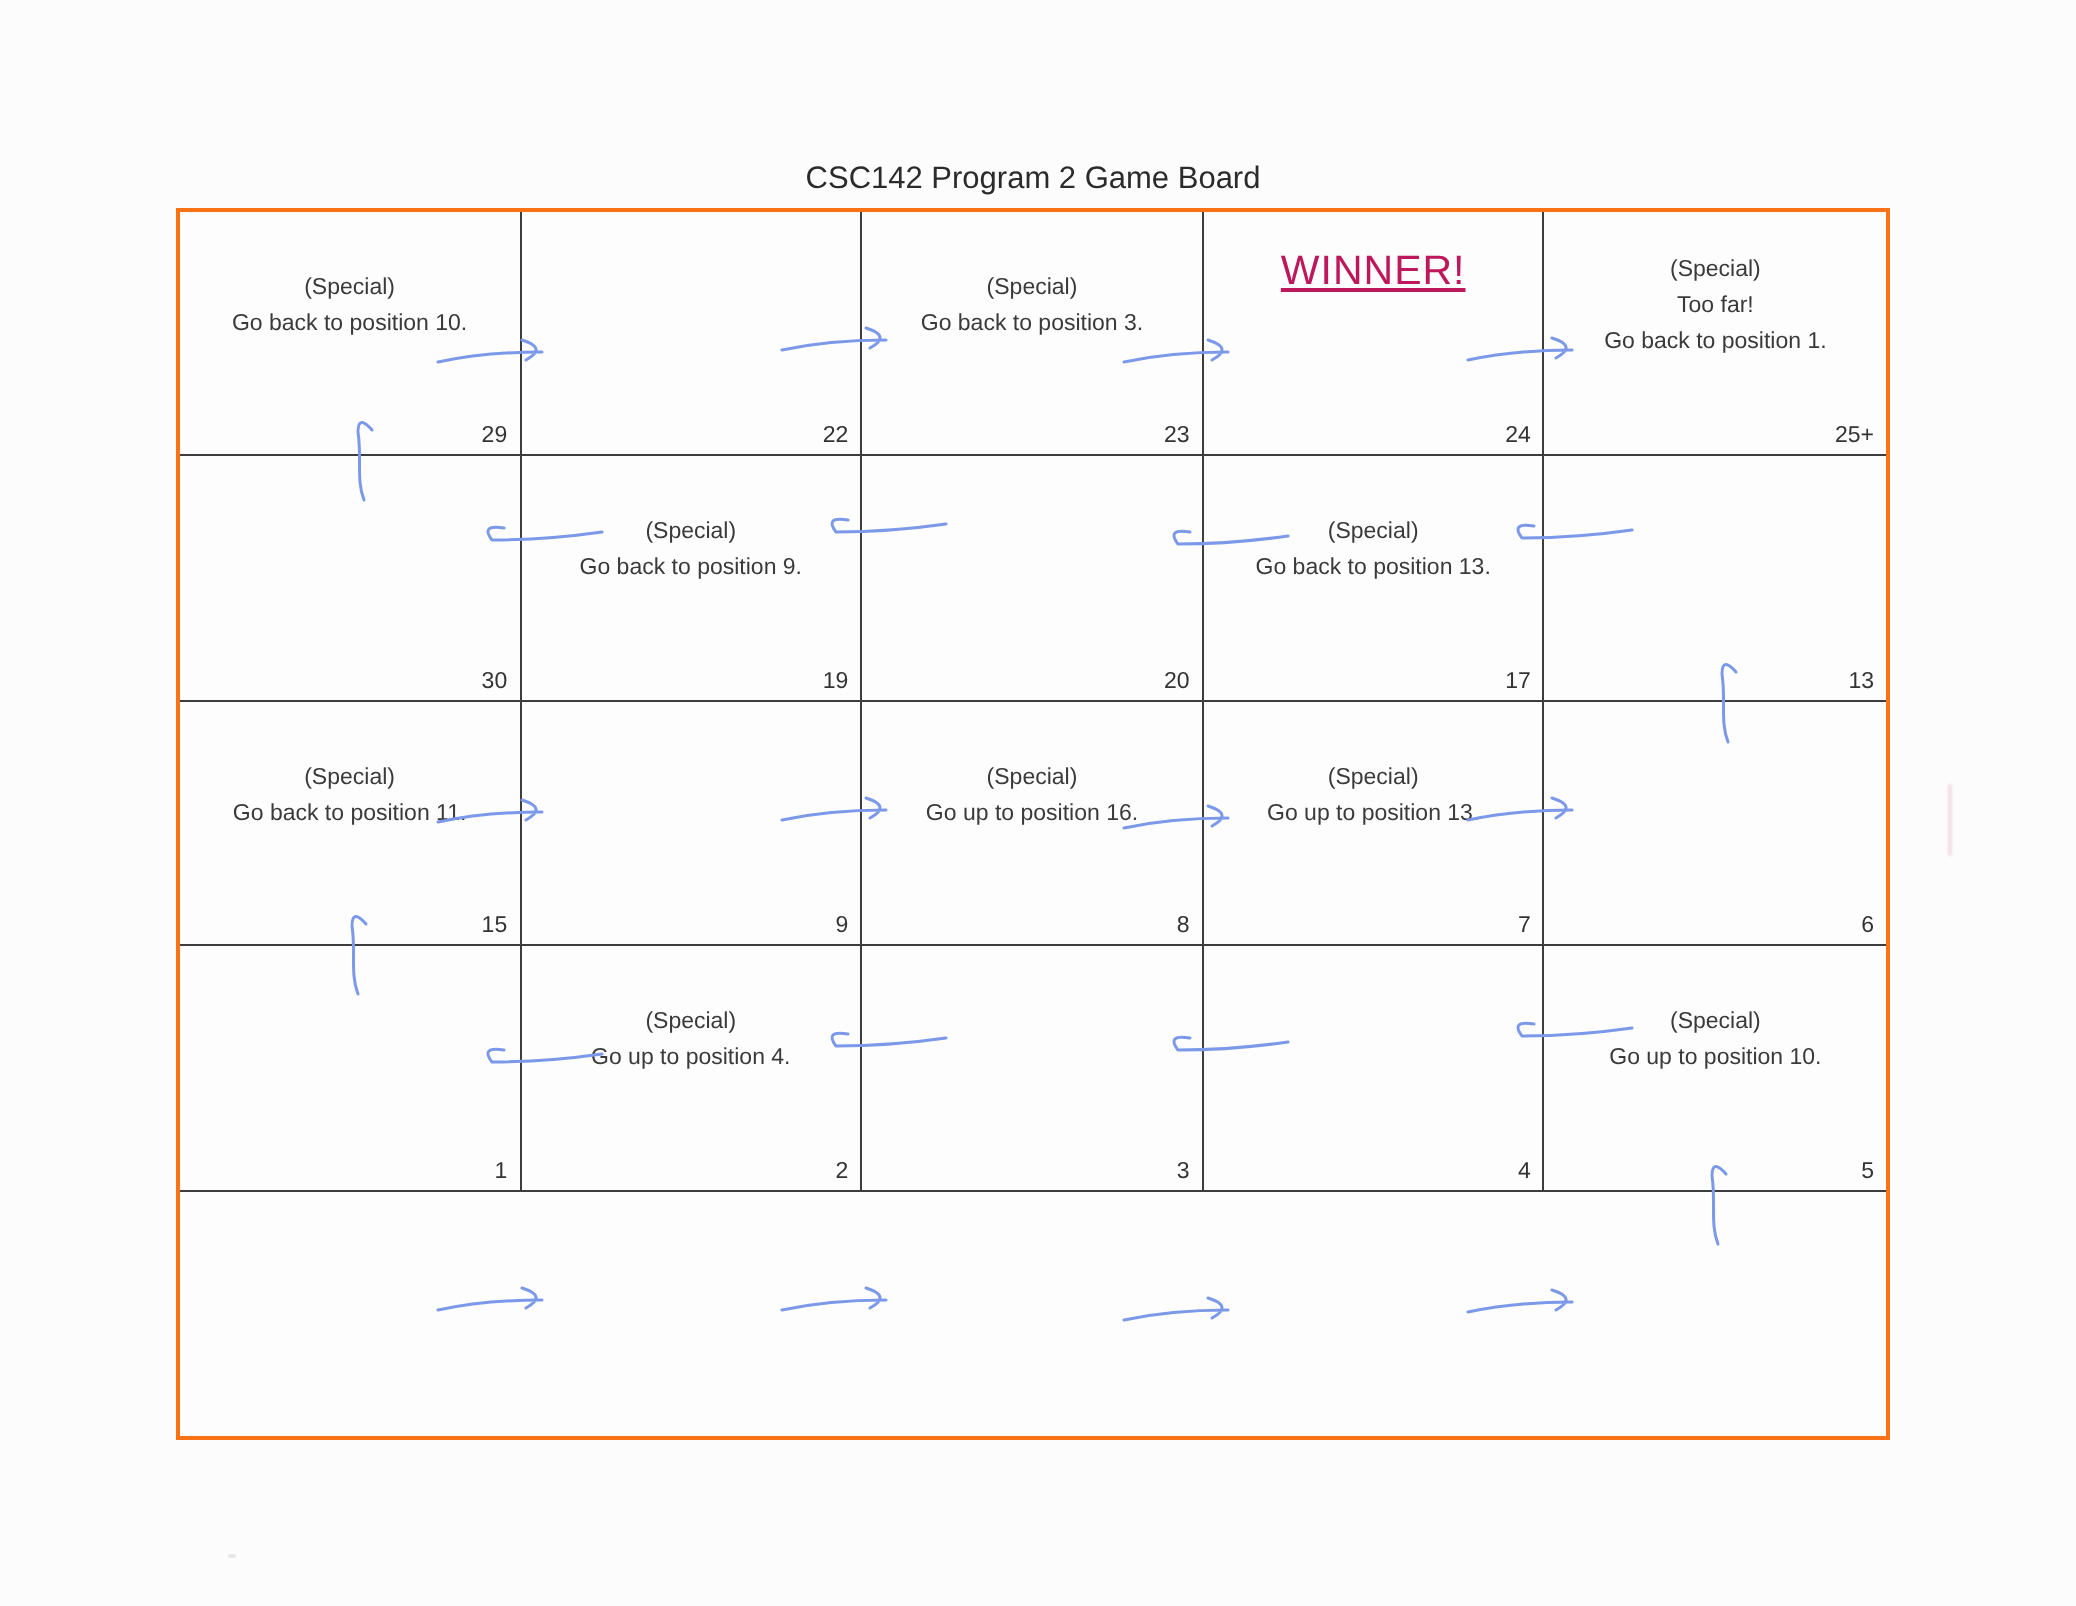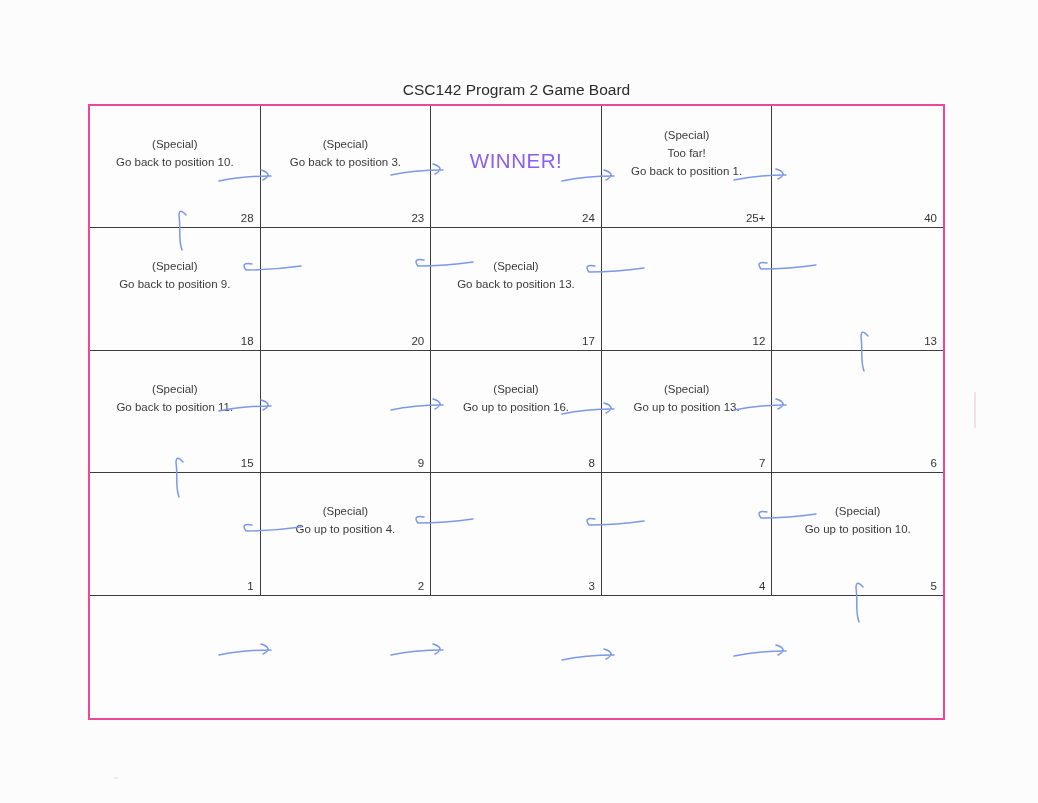--- a/index.html
+++ b/index.html
@@ -19,21 +19,21 @@
     text-align: center;
     font-size: 15.5px;
     color: #2b2b2b;
   }
   .board {
     position: absolute;
     left: 88px;
     top: 104px;
     width: 857px;
     height: 616px;
-    border: 2px solid #ec4899;
+    border: 2px solid #f97316;
     box-sizing: border-box;
     display: grid;
     grid-template-columns: repeat(5, 1fr);
     grid-template-rows: repeat(5, 1fr);
     background: #fdfdfd;
   }
   .cell {
     position: relative;
     border-right: 1.5px solid #3d3d3d;
     border-bottom: 1.5px solid #3d3d3d;
@@ -46,25 +46,26 @@
     right: 2px;
     top: 29px;
     text-align: center;
     font-size: 11.5px;
     line-height: 18px;
     color: #3a3a3a;
     pointer-events: none;
   }
   .cell.three .cell-text { top: 20px; }
   .cell.winner .cell-text {
-    top: 43px;
+    top: 18px;
     font-size: 20.5px;
     line-height: 24px;
     letter-spacing: 0.5px;
-    color: #8b5cf6;
+    color: #be185d;
+    text-decoration: underline;
   }
   .cell-number {
     position: absolute;
     right: 6px;
     bottom: 3px;
     font-size: 11.5px;
     color: #333333;
   }
   .pen-layer {
     position: absolute;
@@ -100,23 +101,26 @@
 
   <div class="board-title">CSC142 Program 2 Game Board</div>
 
   <div class="board">
 
     <div class="cell">
       <div class="cell-text">
         <div>(Special)</div>
         <div>Go back to position 10.</div>
       </div>
-      <div class="cell-number">28</div>
-    </div>
-
+      <div class="cell-number">29</div>
+    </div>
+
+    <div class="cell">
+      <div class="cell-number">22</div>
+    </div>
 
     <div class="cell">
       <div class="cell-text">
         <div>(Special)</div>
         <div>Go back to position 3.</div>
       </div>
       <div class="cell-number">23</div>
     </div>
 
     <div class="cell winner">
@@ -129,48 +133,45 @@
     <div class="cell three">
       <div class="cell-text">
         <div>(Special)</div>
         <div>Too far!</div>
         <div>Go back to position 1.</div>
       </div>
       <div class="cell-number">25+</div>
     </div>
 
     <div class="cell">
-      <div class="cell-number">40</div>
+      <div class="cell-number">30</div>
     </div>
 
     <div class="cell">
       <div class="cell-text">
         <div>(Special)</div>
         <div>Go back to position 9.</div>
       </div>
-      <div class="cell-number">18</div>
+      <div class="cell-number">19</div>
     </div>
 
     <div class="cell">
       <div class="cell-number">20</div>
     </div>
 
     <div class="cell">
       <div class="cell-text">
         <div>(Special)</div>
         <div>Go back to position 13.</div>
       </div>
       <div class="cell-number">17</div>
     </div>
 
 
 
-    <div class="cell">
-      <div class="cell-number">12</div>
-    </div>
 
     <div class="cell">
       <div class="cell-number">13</div>
     </div>
 
 
     <div class="cell">
       <div class="cell-text">
         <div>(Special)</div>
         <div>Go back to position 11.</div>

